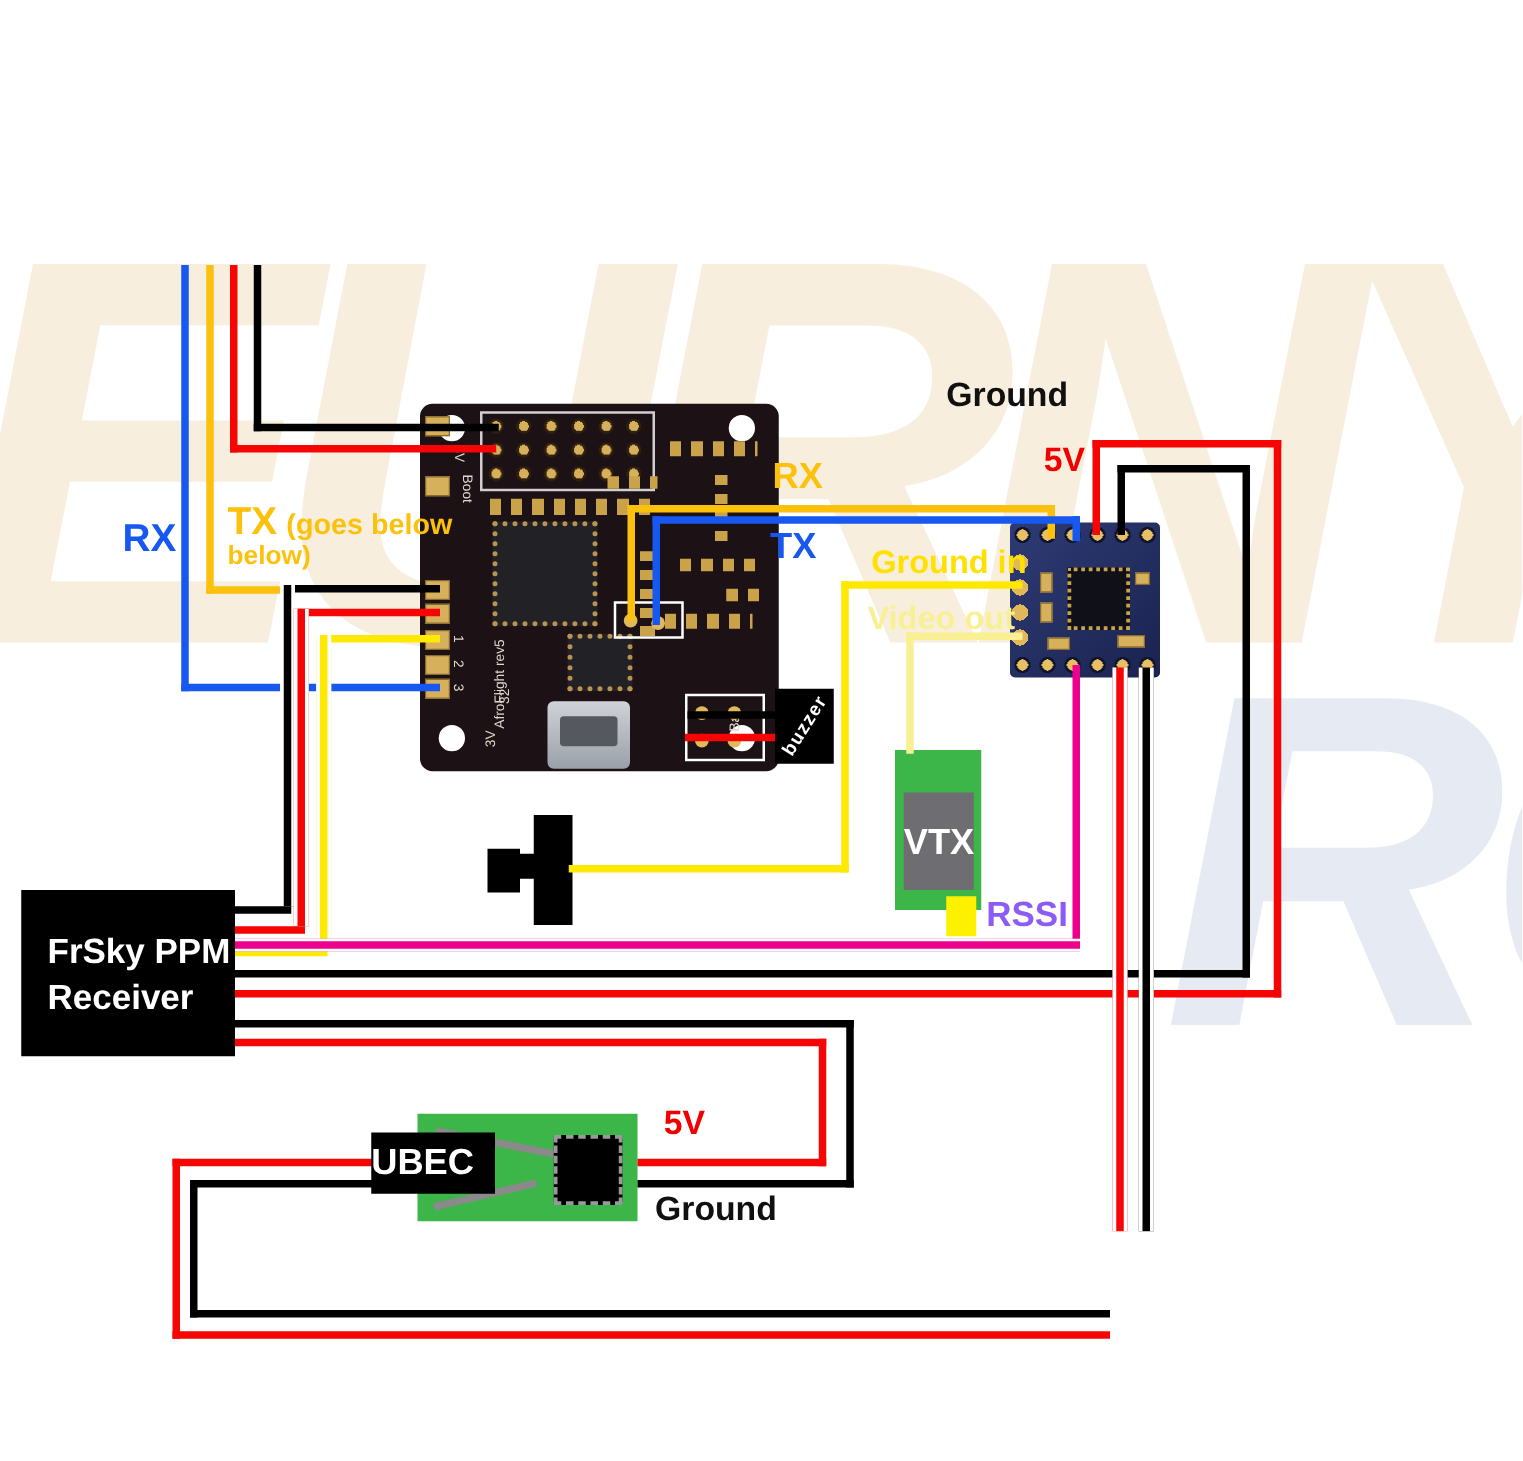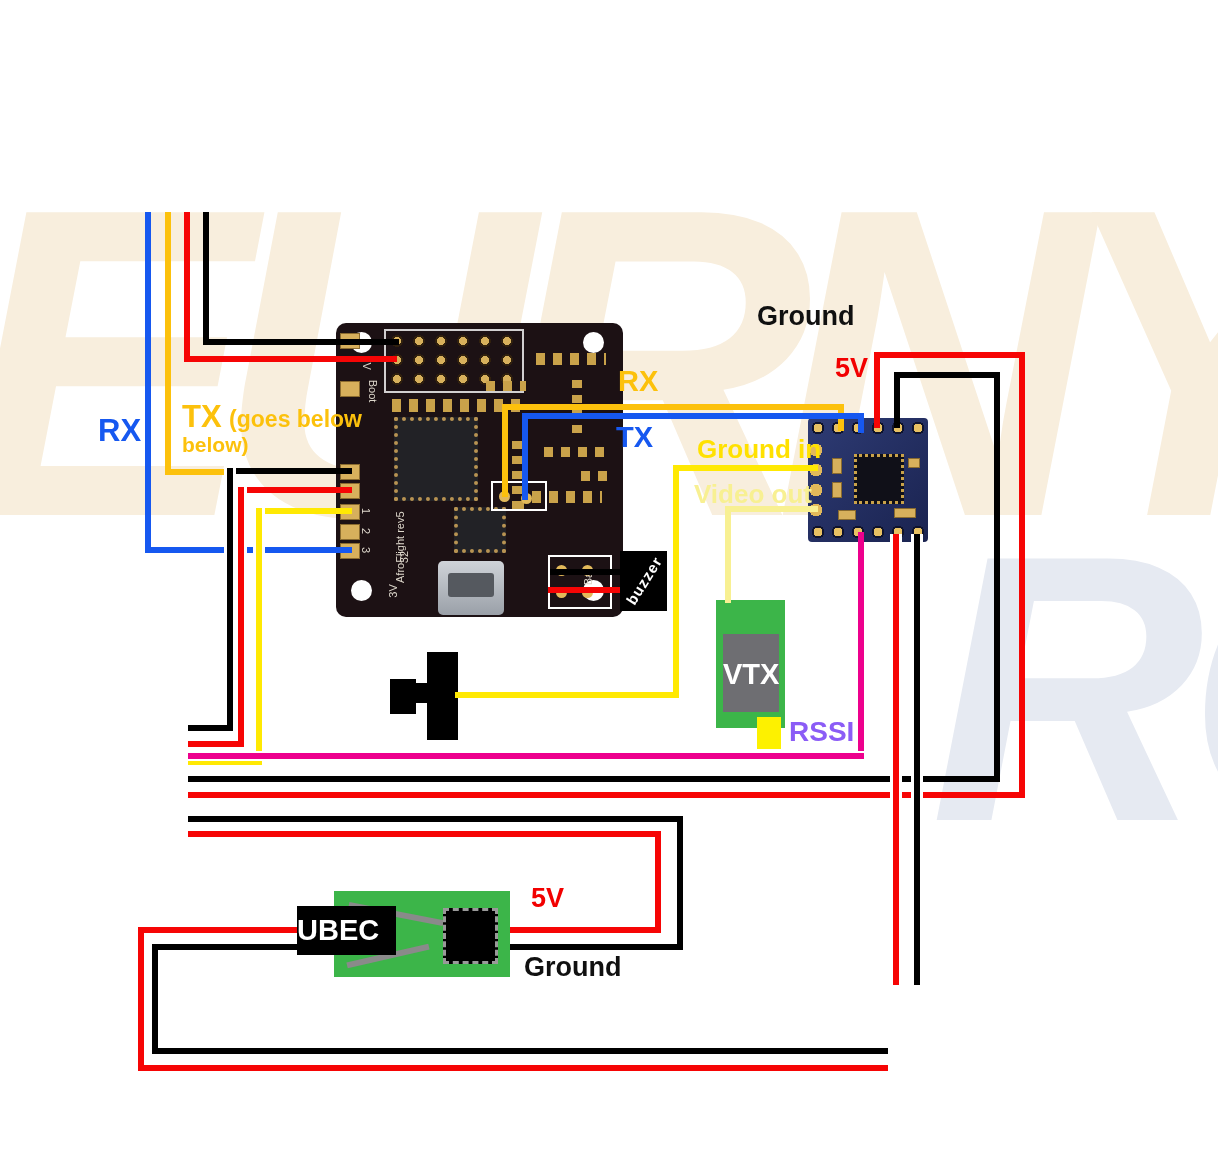--- a/index.html
+++ b/index.html
@@ -181,20 +181,26 @@
   <div class="boxtop" style="left:620px;top:551px;width:47px;height:60px;background:#000;">
     <div style="position:absolute;left:-6px;top:21px;width:60px;text-align:center;color:#fff;font-weight:bold;font-size:15px;transform:rotate(-58deg);letter-spacing:1px;">buzzer</div>
   </div>
 
   <div class="board" style="left:716px;top:600px;width:69px;height:128px;background:#3cb549;">
     <div class="abs" style="left:7px;top:34px;width:56px;height:78px;background:#6e6e72;"></div>
     <div class="abs" style="left:7px;top:58px;width:56px;text-align:center;color:#fff;font-weight:bold;font-size:29px;">VTX</div>
   </div>
   <div class="boxtop" style="left:757px;top:717px;width:24px;height:32px;background:#fdf100;"></div>
 
+  <div class="boxtop" style="left:17px;top:712px;width:171px;height:133px;background:#000;color:#fff;">
+    <div style="position:absolute;left:21px;top:30px;font-size:28px;font-weight:bold;line-height:37px;">
+      <div>FrSky PPM</div>
+      <div>Receiver</div>
+    </div>
+  </div>
 
   <div class="board" style="left:334px;top:891px;width:176px;height:86px;background:#3cb549;">
     <div class="abs" style="left:14px;top:20px;width:96px;height:6px;background:#8a8a8a;transform:rotate(11deg);"></div>
     <div class="abs" style="left:12px;top:62px;width:84px;height:6px;background:#8a8a8a;transform:rotate(-13deg);"></div>
     <div class="abs" style="left:109px;top:17px;width:49px;height:50px;background:#000;border:3px dashed #999;box-sizing:content-box;"></div>
   </div>
   <div class="boxtop" style="left:297px;top:906px;width:99px;height:49px;background:#000;">
     <div style="position:absolute;left:0;top:8px;width:99px;text-align:left;color:#fff;font-weight:bold;font-size:29px;">UBEC</div>
   </div>
 

